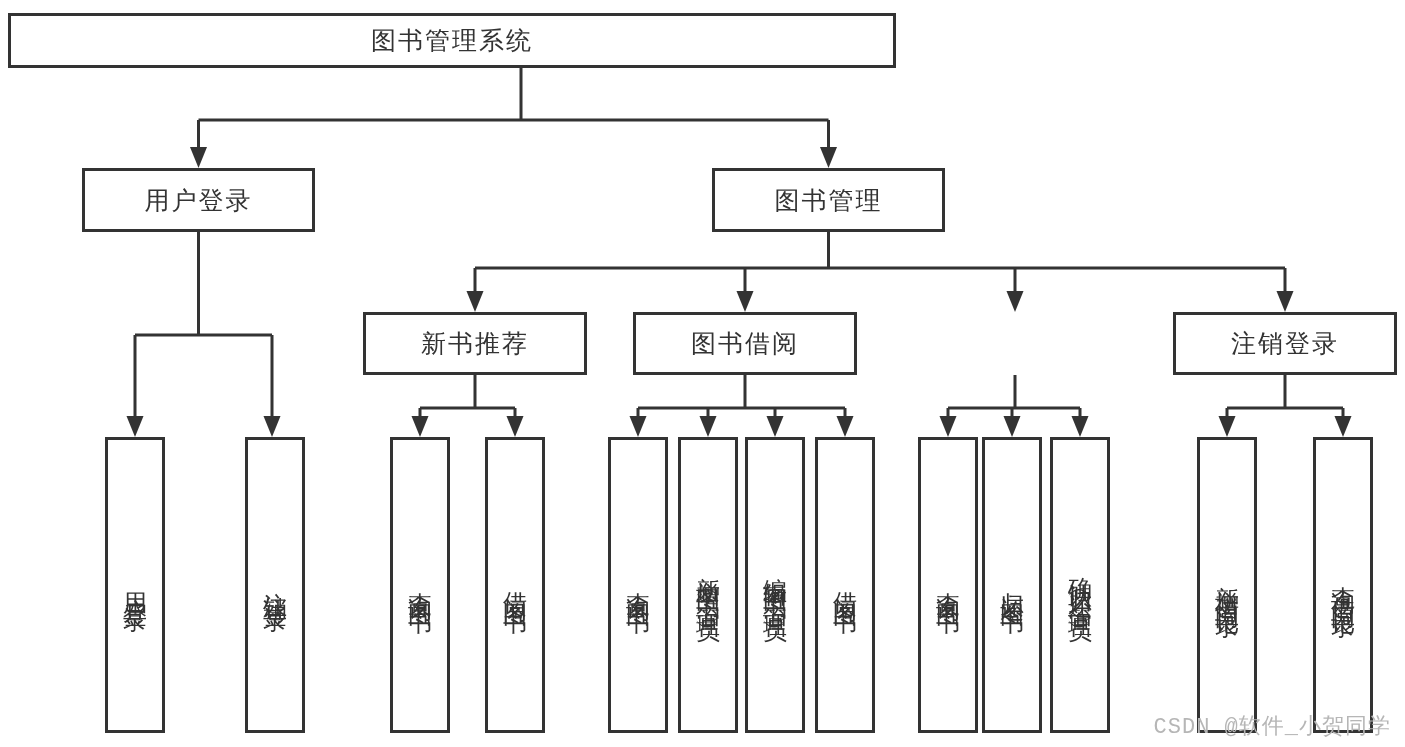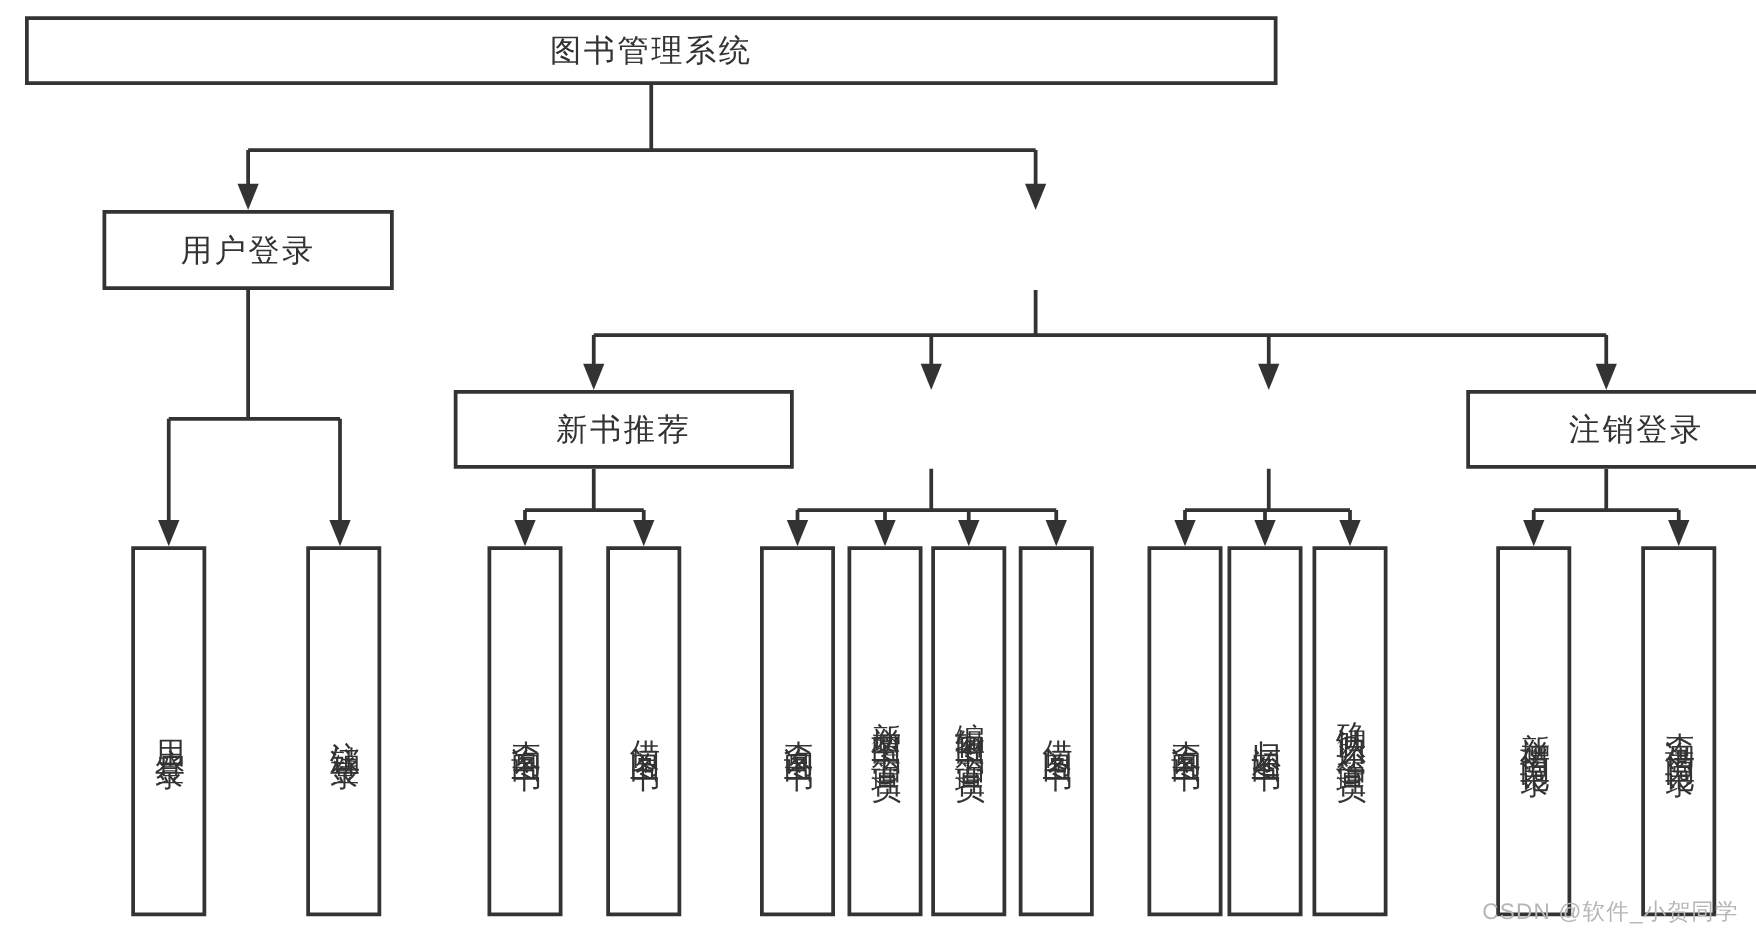--- a/index.html
+++ b/index.html
@@ -13,39 +13,40 @@
   .connector { position:absolute; left:0; top:0; pointer-events:none; }
   .connector path.ln { stroke:var(--line); stroke-width:3; fill:none; }
   .connector path.tri { fill:var(--line); stroke:none; }
   .node {
     position:absolute; box-sizing:border-box;
     border:3px solid var(--line); background:var(--background);
     display:flex; align-items:center; justify-content:center;
     font-size:25px; letter-spacing:2px; color:var(--text);
     white-space:nowrap;
   }
-  .root  { left:20px;  top:13px;  width:1002px; height:55px;text-align:center; }
+  .root  { left:8px;  top:13px;  width:888px; height:55px;text-align:center; }
   .l2a   { left:82px;  top:168px; width:233px;  height:64px; }
   .l2b   { left:712px; top:168px; width:233px;  height:64px; }
-  .l3    { top:312px; width:272px; height:63px; }
+  .l3    { top:312px; width:224px; height:63px; }
   .l3a { left:363px; }  .l3b { left:633px; }  .l3c { left:903px; }  .l3d { left:1173px; }
   .leaf {
     top:437px; width:60px; height:296px;
     writing-mode:vertical-rl; text-orientation:mixed;
     font-size:24px; letter-spacing:6px; line-height:1;
   }
   .lf0  { left:105px; }  .lf1  { left:245px; }
   .lf2  { left:390px; }  .lf3  { left:485px; }
   .lf4  { left:608px; }  .lf5  { left:678px; }  .lf6  { left:745px; }  .lf7  { left:815px; }
   .lf8  { left:918px; }  .lf9  { left:982px; }  .lf10 { left:1050px; }
   .lf11 { left:1197px; } .lf12 { left:1313px; }
   .watermark {
     position:absolute; right:14px; bottom:6px;
-    font-size:18px; color:var(--watermark); letter-spacing:1px;
+    font-size:22px; color:var(--watermark); letter-spacing:1px;
     z-index:5;
+    font-family:Liberation Mono, monospace;
   }
 </style>
 </head>
 <body>
 
 <div class="stage">
 
   <svg class="connector" width="1405" height="747" viewBox="0 0 1405 747">
 
     <path class="ln" d="M521,68 V120 M198.5,120 H828.5 M198.5,120 V150 M828.5,120 V150"></path>
@@ -78,22 +79,24 @@
     <path class="tri" d="M1071.5,416 H1088.5 L1080,437 Z"></path>
 
     <path class="ln" d="M1285,375 V408 M1227,408 H1343 M1227,408 V419 M1343,408 V419"></path>
     <path class="tri" d="M1218.5,416 H1235.5 L1227,437 Z"></path>
     <path class="tri" d="M1334.5,416 H1351.5 L1343,437 Z"></path>
   </svg>
 
   <div class="node root">图书管理系统</div>
 
   <div class="node l2a">用户登录</div>
+  <div class="node l2b">图书管理</div>
 
   <div class="node l3 l3a">新书推荐</div>
+  <div class="node l3 l3b">图书借阅</div>
   <div class="node l3 l3d">注销登录</div>
 
   <div class="node leaf lf0">用户登录</div>
   <div class="node leaf lf1">注销登录</div>
 
   <div class="node leaf lf2">查询图书</div>
   <div class="node leaf lf3">借阅图书</div>
 
   <div class="node leaf lf4">查询图书</div>
   <div class="node leaf lf5">新增图书（管理员）</div>

